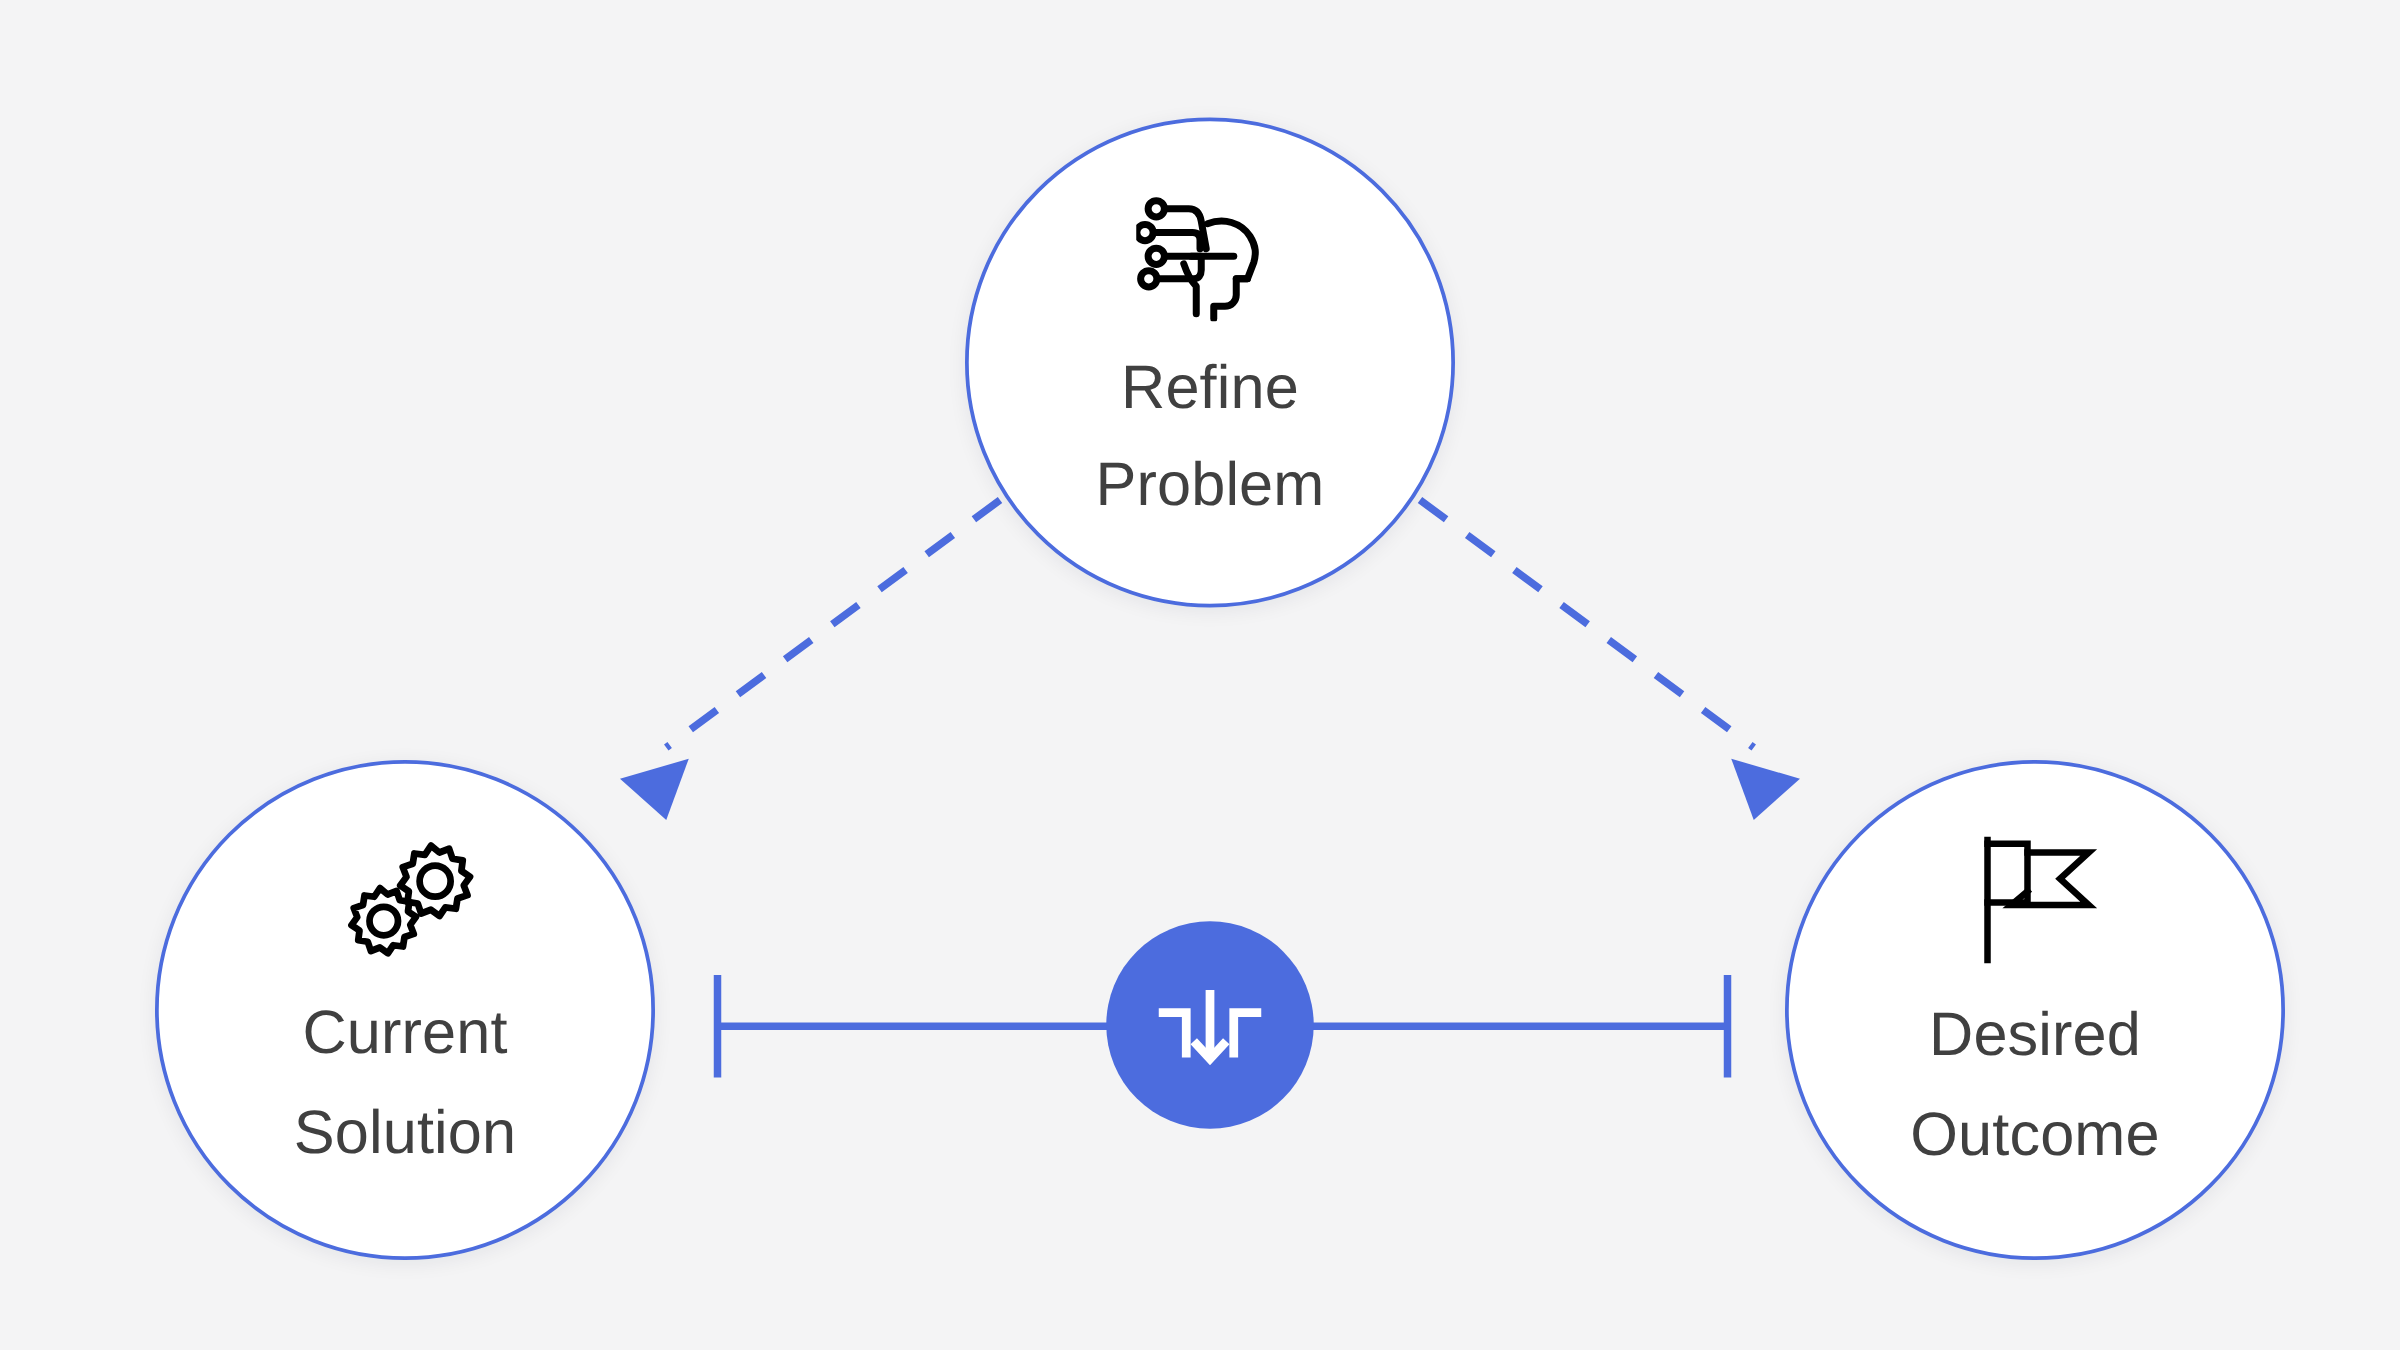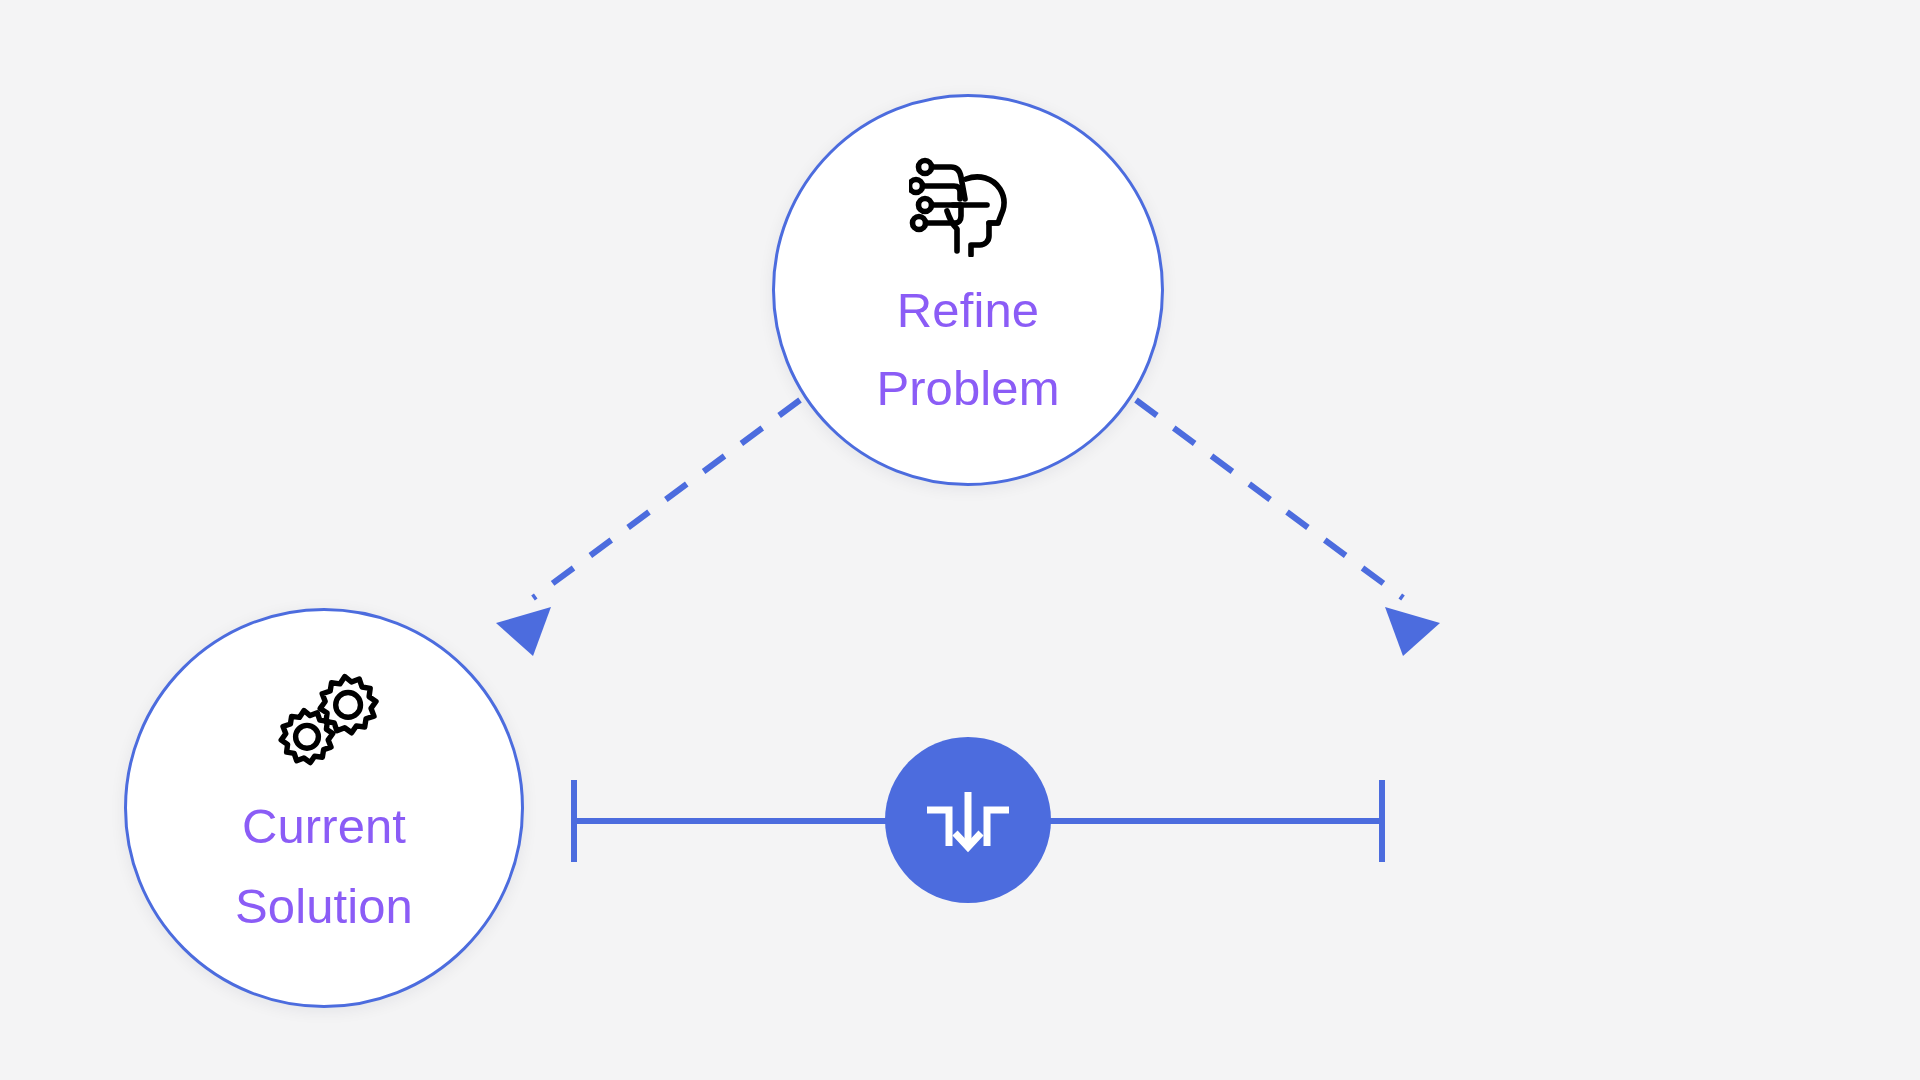--- a/index.html
+++ b/index.html
@@ -47,21 +47,21 @@
     z-index: 3;
   }
 
   .node-icon {
     display: block;
     line-height: 0;
   }
 
   .node-label {
     text-align: center;
-    color: #8b5cf6;
+    color: #404040;
     font-weight: 300;
     letter-spacing: 0.1px;
     white-space: pre-line;
     font-family: "Liberation Sans", sans-serif;
   }
 
   
   #node-refine {
     left: 772px;
     top: 94px;
@@ -179,20 +179,36 @@
 
           <path d="M39.0 40.5 L45.1 45.6 L52.3 42.8 L54.8 50.2 L62.4 51.4 L61.4 59.2 L67.8 63.5 L63.2 69.9 L66.0 77.1 L58.6 79.6 L57.4 87.2 L49.6 86.2 L45.3 92.6 L38.9 88.0 L31.7 90.8 L29.2 83.4 L21.6 82.2 L22.6 74.4 L16.2 70.1 L20.8 63.7 L18.0 56.5 L25.4 54.0 L26.6 46.4 L34.4 47.4 Z"></path>
           <circle cx="42.0" cy="66.8" r="11.4"></circle>
         </g>
       </svg>
     </span>
     <span class="node-label">Current
 Solution</span>
   </div>
 
+  <div class="node" id="node-desired">
+    <span class="node-icon">
+      <svg width="104" height="104" viewBox="0 0 104 104" fill="none">
+        <g stroke="#000000" stroke-width="5.2" stroke-linecap="square" stroke-linejoin="miter" fill="none">
+
+          <path d="M14 4 L14 100"></path>
+
+          <path d="M14 7 L46 7 L46 54 L14 54"></path>
+
+          <path d="M46 14 L95 14 L72 35 L95 56 L33 56 L46 45"></path>
+        </g>
+      </svg>
+    </span>
+    <span class="node-label">Desired
+Outcome</span>
+  </div>
 
   <div id="gap-badge">
     <span class="node-icon">
       <svg width="86" height="72" viewBox="0 0 86 72" fill="none">
         <g stroke="#ffffff" stroke-width="7" stroke-linecap="butt" stroke-linejoin="miter" fill="none">
 
           <path d="M2 26 L24 26 L24 62"></path>
 
           <path d="M84 26 L62 26 L62 62"></path>
 

